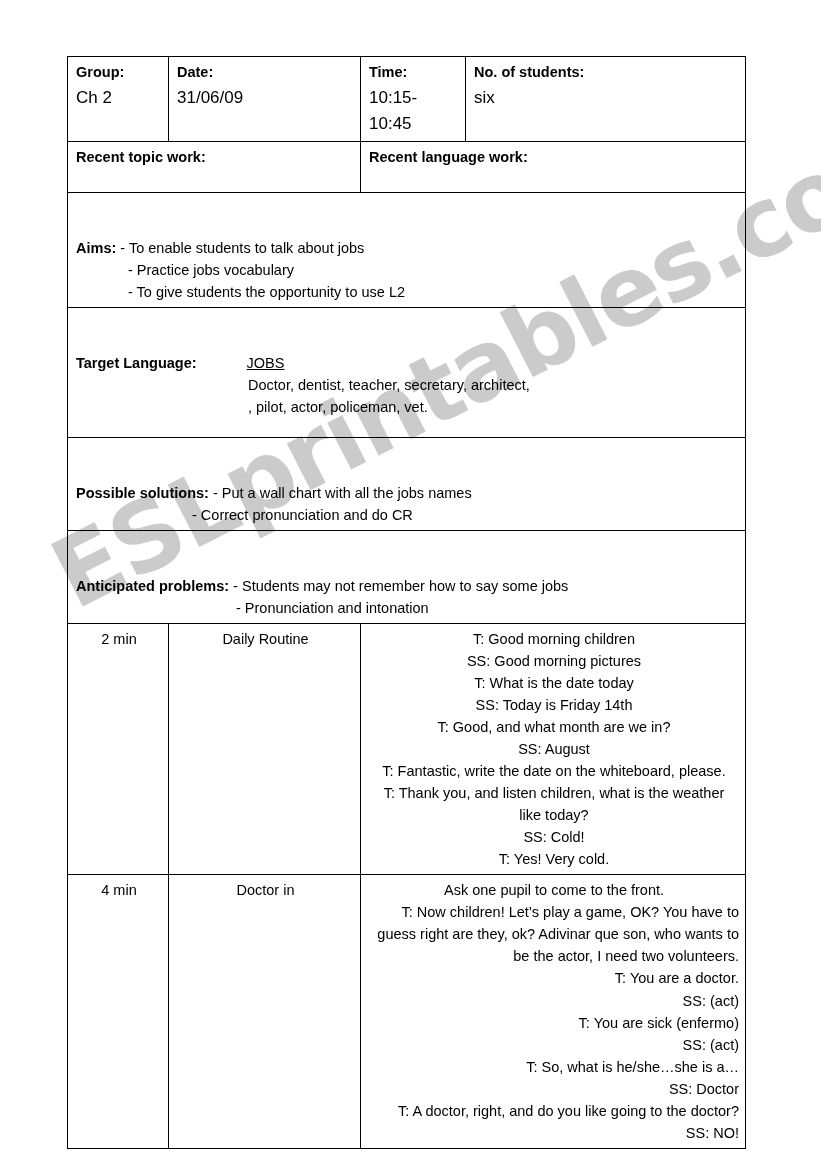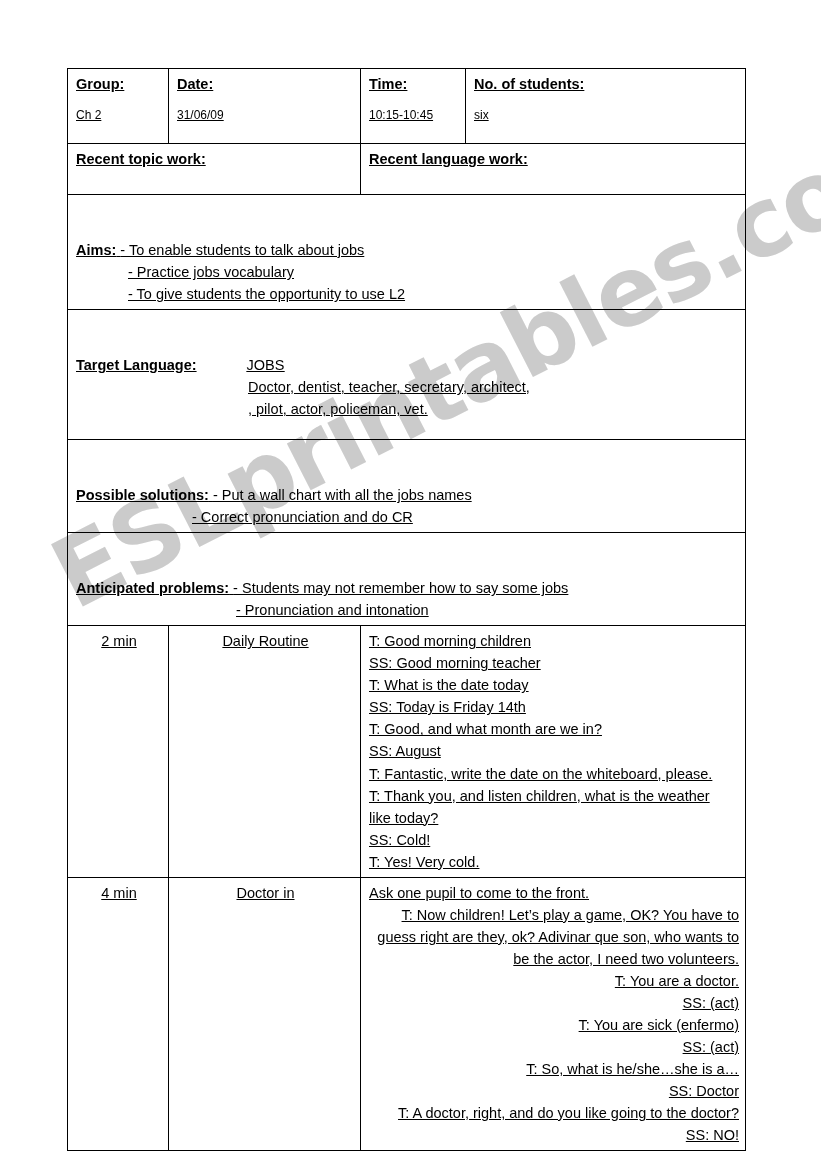--- a/index.html
+++ b/index.html
@@ -43,44 +43,43 @@
     letter-spacing: -2px;
     color: #c9c9c9;
     white-space: nowrap;
     opacity: 0.95;
   }
 
   
   #sheet {
     position: absolute;
     left: 67px;
-    top: 68px;
+    top: 56px;
     width: 678px;
     z-index: 10;
-    text-decoration: underline;
   }
   table.plan {
     border-collapse: collapse;
     width: 678px;
     table-layout: fixed;
   }
   table.plan td {
     border: 1px solid #000000;
     vertical-align: top;
     padding: 4px 6px 4px 8px;
     font-size: 14.5px;
     line-height: 1.52;
   }
   .lbl {
     font-weight: bold;
   }
 
   
   .hcell-title { font-weight: bold; font-size: 14.5px; display: block; }
-  .hcell-val   { display: block; font-size: 12px; margin-top: 11px; }
+  .hcell-val   { display: block; font-size: 17px; margin-top: 2px; }
   td.hdr { height: 66px; }
   td.recent { height: 42px; }
 
   
   td.blockcell { padding-top: 5px; padding-bottom: 5px; }
   .ind1 { display: block; margin-top: 40px; }
   .ind2 { display: block; padding-left: 52px; }
   .ind3 { display: block; padding-left: 116px; }
   .ind4 { display: block; padding-left: 160px; }
   .ind-tl { display: block; padding-left: 172px; }
@@ -88,21 +87,21 @@
 
   
   td.colhead { font-weight: bold; height: 44px; }
 
   
   td.timing, td.proc {
     text-align: center;
     padding-top: 8px;
   }
   td.activity { padding: 6px 8px 8px 8px; }
-  .act-center { display: block; }
+  .act-center { display: block; text-align: center; }
   .act-left   { display: block; text-align: right; }
   .spacer-line { display: block; height: 15px; }
 </style>
 </head>
 <body>
 
 <div id="page">
 
   <div id="watermark">
     <div class="wm-text">ESLprintables.com</div>
@@ -177,21 +176,21 @@
             <span class="ind4">- Pronunciation and intonation</span>
           </td>
         </tr>
 
 
       <tr>
             <td class="timing">2 min</td>
             <td class="proc">Daily Routine</td>
             <td class="activity" colspan="2">
               <span class="act-center">T: Good morning children</span>
-              <span class="act-center">SS: Good morning teacher</span>
+              <span class="act-center">SS: Good morning pictures</span>
               <span class="act-center">T: What is the date today</span>
               <span class="act-center">SS: Today is Friday 14th</span>
               <span class="act-center">T: Good, and what month are we in?</span>
               <span class="act-center">SS: August</span>
               <span class="act-center">T: Fantastic, write the date on the whiteboard, please.</span>
               <span class="act-center">T: Thank you, and listen children, what is the weather</span>
               <span class="act-center">like today?</span>
               <span class="act-center">SS: Cold!</span>
               <span class="act-center">T: Yes! Very cold.</span>
             </td>

